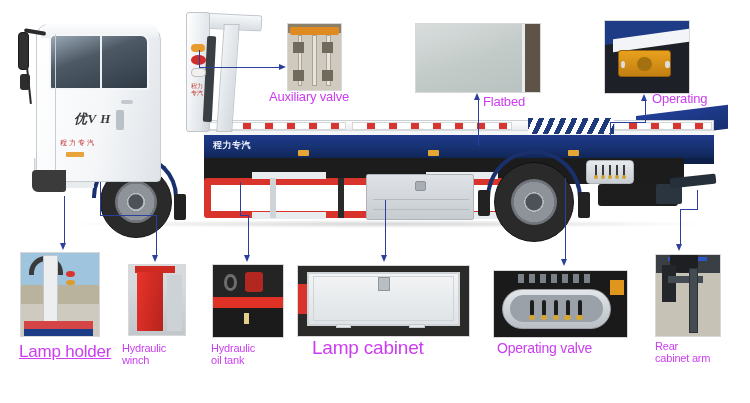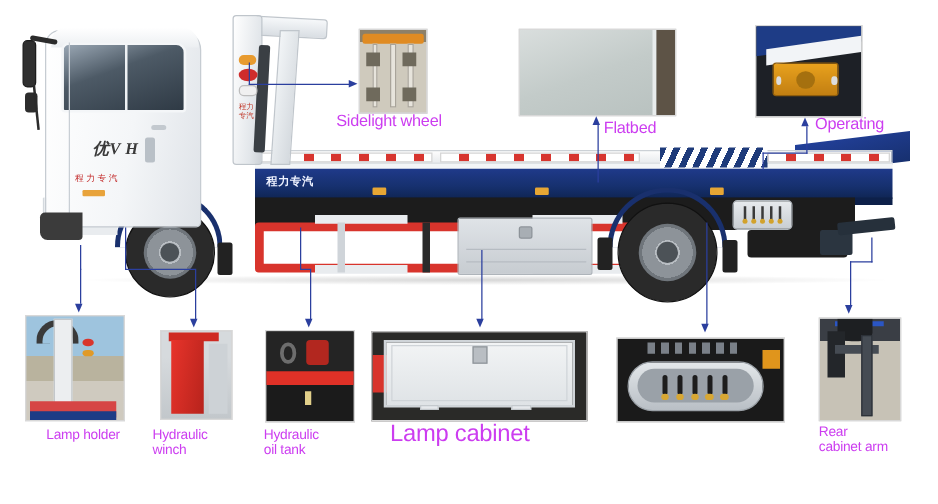--- a/index.html
+++ b/index.html
@@ -480,21 +480,21 @@
     <div class="aux-rod" style="left:72%;"></div>
     <div class="aux-blk" style="left:10%;top:28%;"></div>
     <div class="aux-blk" style="left:64%;top:28%;"></div>
     <div class="aux-blk" style="left:10%;top:70%;"></div>
     <div class="aux-blk" style="left:64%;top:70%;"></div>
   </div>
 
   <div class="lead v" style="left:199px;top:50px;height:18px;"></div>
   <div class="lead h" style="left:199px;top:67px;width:81px;"></div>
   <div class="arrow right" style="left:279px;top:64px;"></div>
-  <div class="label" style="left:269px;top:90px;font-size:13px;">Sidelight wheel</div>
+  <div class="label" style="left:269px;top:90px;font-size:13px;">Auxiliary valve</div>
 
   <div class="inset" style="left:415px;top:23px;width:126px;height:70px;">
     <div class="ph flat-ph"></div>
     <div class="flat-gnd"></div>
     <div class="flat-edge"></div>
   </div>
   <div class="lead v" style="left:478px;top:100px;height:46px;"></div>
   <div class="arrow up" style="left:474px;top:93px;"></div>
   <div class="label" style="left:483px;top:95px;font-size:13px;">Flatbed</div>
 
@@ -520,21 +520,21 @@
     <div class="lamp-post"></div>
     <div class="lamp-dot" style="top:22%;background:#d9352c;"></div>
     <div class="lamp-dot" style="top:32%;background:#e09a28;"></div>
     <div class="lamp-base"></div>
     <div class="lamp-base2"></div>
   </div>
   <div class="lead v" style="left:64px;top:196px;height:20px;"></div>
   <div class="lead h" style="left:64px;top:215px;width:0px;"></div>
   <div class="lead v" style="left:64px;top:215px;height:28px;"></div>
   <div class="arrow down" style="left:60px;top:243px;"></div>
-  <div class="label" style="left:37px;top:343px;font-size:11px;">Lamp holder</div>
+  <div class="label" style="left:19px;top:343px;font-size:17px;text-decoration:underline;">Lamp holder</div>
 
   <div class="inset" style="left:128px;top:264px;width:58px;height:72px;">
     <div class="ph winch-ph"></div>
     <div class="winch-top"></div>
     <div class="winch-red"></div>
     <div class="winch-cab"></div>
   </div>
   <div class="lead v" style="left:100px;top:182px;height:34px;"></div>
   <div class="lead h" style="left:100px;top:215px;width:56px;"></div>
   <div class="lead v" style="left:156px;top:215px;height:41px;"></div>
@@ -582,20 +582,21 @@
     <div class="valve-lv" style="left:54%;top:44%;"></div>
     <div class="valve-lv" style="left:63%;top:44%;"></div>
     <div class="valve-kn" style="left:26%;top:66%;"></div>
     <div class="valve-kn" style="left:35%;top:66%;"></div>
     <div class="valve-kn" style="left:44%;top:66%;"></div>
     <div class="valve-kn" style="left:53%;top:66%;"></div>
     <div class="valve-kn" style="left:62%;top:66%;"></div>
   </div>
   <div class="lead v" style="left:565px;top:178px;height:82px;"></div>
   <div class="arrow down" style="left:561px;top:259px;"></div>
+  <div class="label" style="left:497px;top:341px;font-size:14px;">Operating valve</div>
 
   <div class="inset" style="left:655px;top:254px;width:66px;height:83px;">
     <div class="ph arm-ph"></div>
     <div class="arm-blue"></div>
     <div class="arm-tire"></div>
     <div class="arm-blk"></div>
     <div class="arm-cross"></div>
     <div class="arm-bar"></div>
   </div>
   <div class="lead v" style="left:697px;top:190px;height:20px;"></div>

